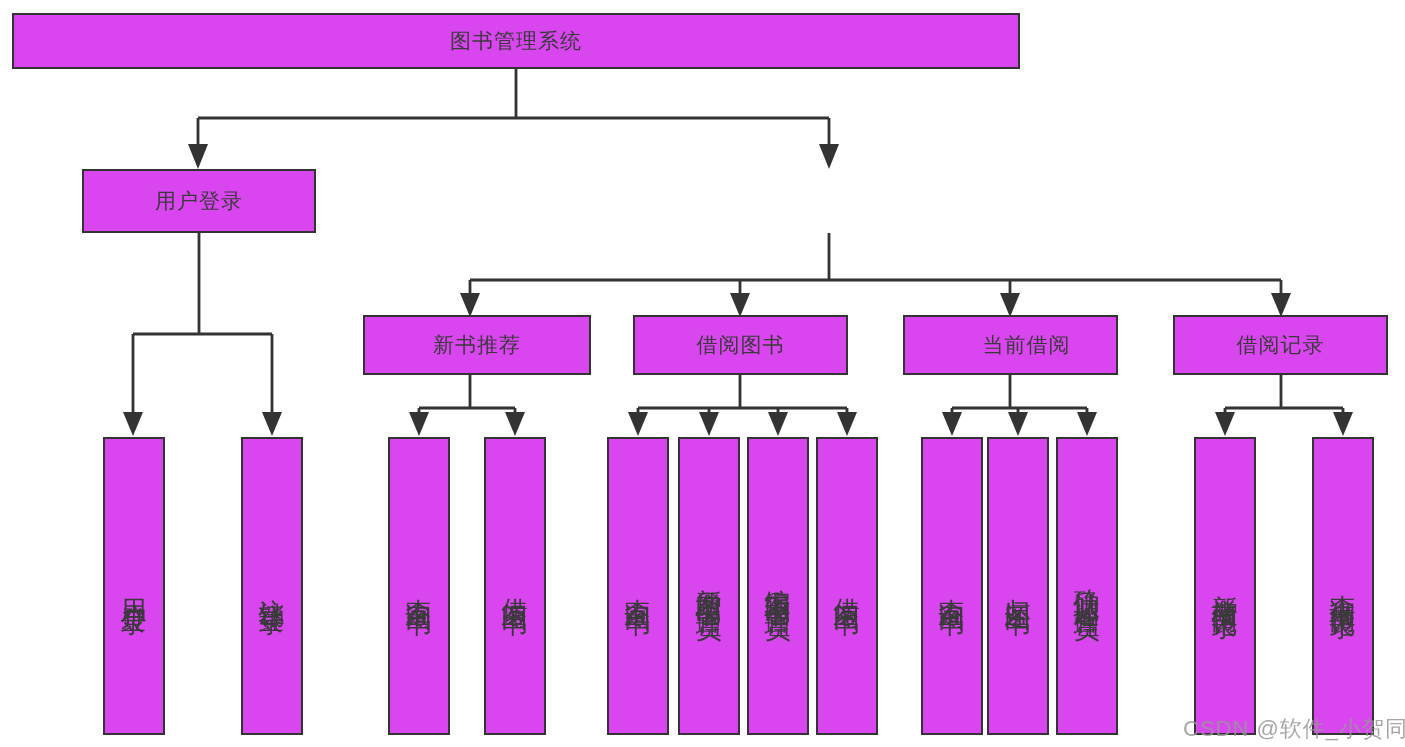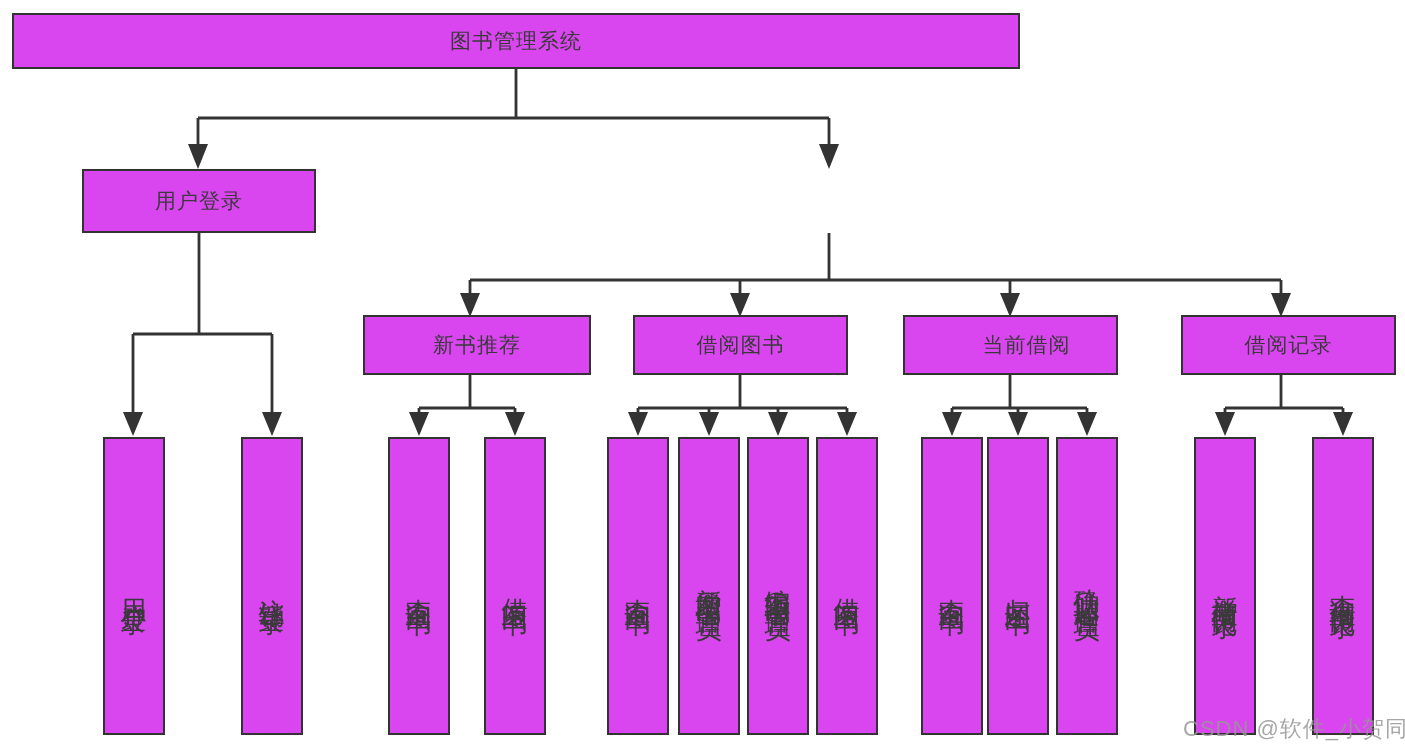--- a/index.html
+++ b/index.html
@@ -92,21 +92,21 @@
 
   <div class="node hnode" style="left:363px;top:315px;width:228px;height:60px;">
     <span>新书推荐</span>
   </div>
   <div class="node hnode" style="left:633px;top:315px;width:215px;height:60px;">
     <span>借阅图书</span>
   </div>
   <div class="node hnode" style="left:903px;top:315px;width:215px;height:60px;padding-left:32px;">
     <span>当前借阅</span>
   </div>
-  <div class="node hnode" style="left:1173px;top:315px;width:215px;height:60px;margin-left:8px;">
+  <div class="node hnode" style="left:1173px;top:315px;width:215px;height:60px;">
     <span>借阅记录</span>
   </div>
 
   <div class="node vnode" style="left:103px;">
     <span>用户登录</span>
   </div>
   <div class="node vnode" style="left:241px;">
     <span>注销登录</span>
   </div>
 

